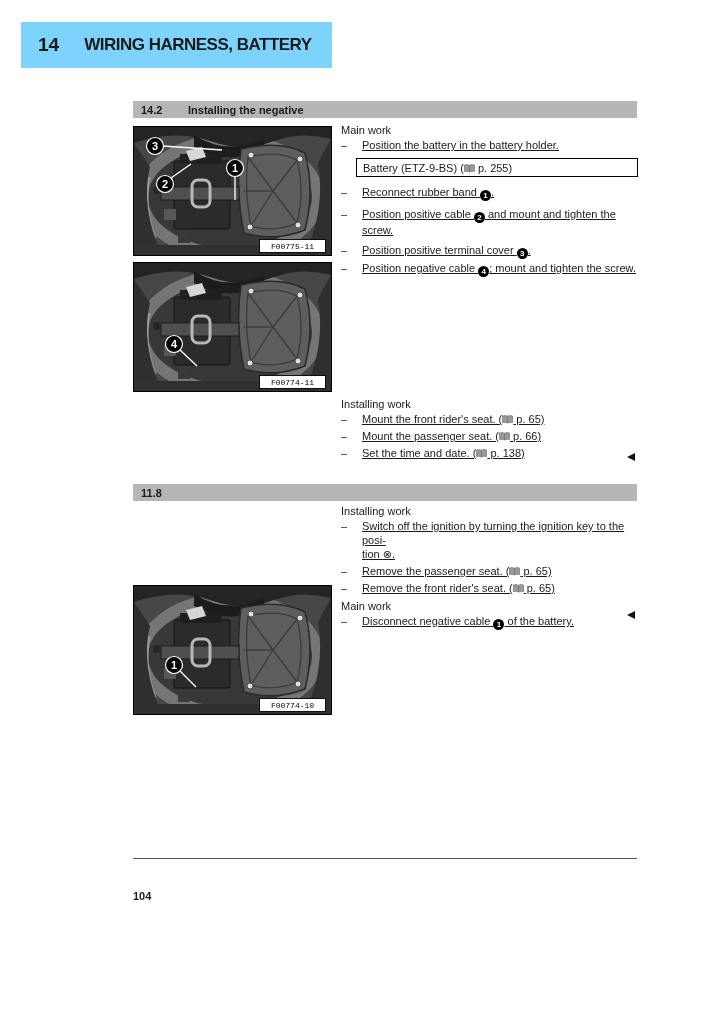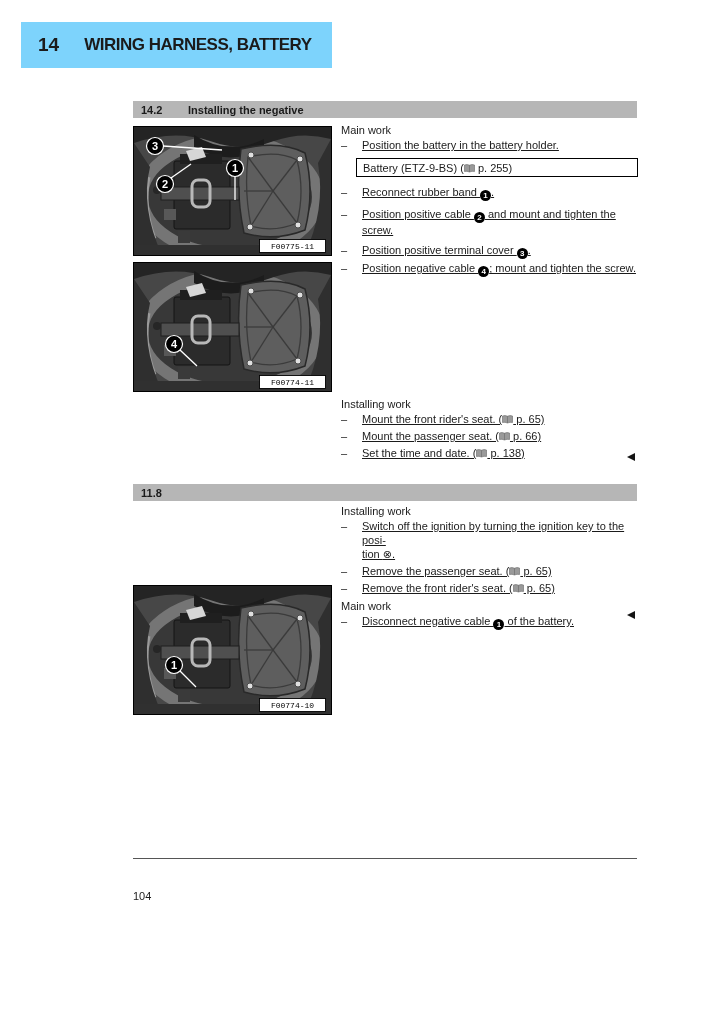--- a/index.html
+++ b/index.html
@@ -38,21 +38,21 @@
     display:inline-block;width:11px;height:11px;border-radius:50%;background:#000;color:#fff;
     font-size:8px;font-weight:bold;line-height:11px;text-align:center;vertical-align:-2px;
   }
   .book{display:inline-block;vertical-align:-1px;line-height:0;}
   .sym{font-size:11px;}
   .end-marker{
     position:absolute;width:0;height:0;
     border-top:4px solid transparent;border-bottom:4px solid transparent;border-right:8px solid #141414;
   }
   .rule{position:absolute;left:133px;top:858px;width:504px;height:1px;background:#555;}
-  .page-number{position:absolute;left:133px;top:890px;font-size:11px;font-weight:normal;}
+  .page-number{position:absolute;left:133px;top:890px;font-size:11px;font-weight:bold;}
   .defs-holder{position:absolute;width:0;height:0;overflow:hidden;}
 </style>
 </head>
 <body>
 
 <svg class="defs-holder" aria-hidden="true">
   <defs>
     <g id="photoBase">
       <rect width="197" height="128" fill="#474747"></rect>
       <ellipse cx="96" cy="70" rx="88" ry="57" fill="#383838"></ellipse>

